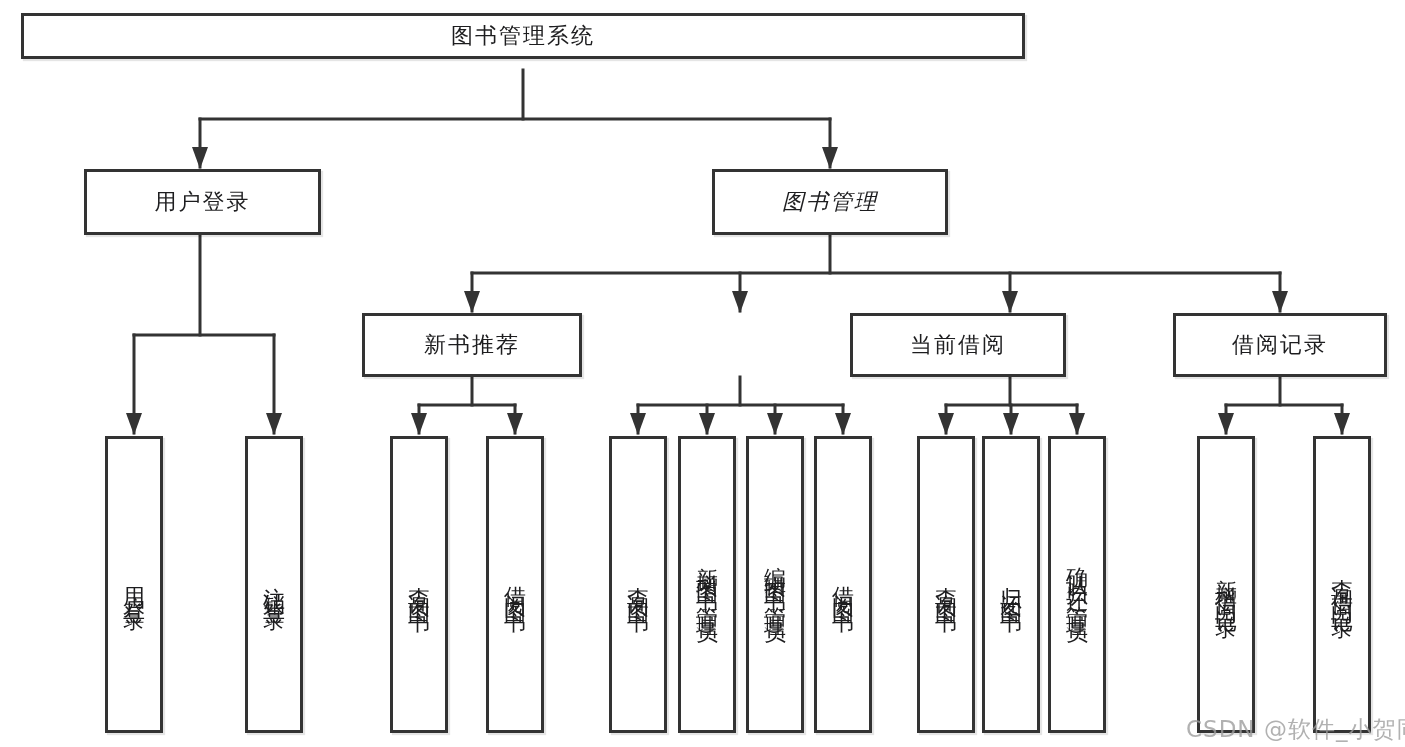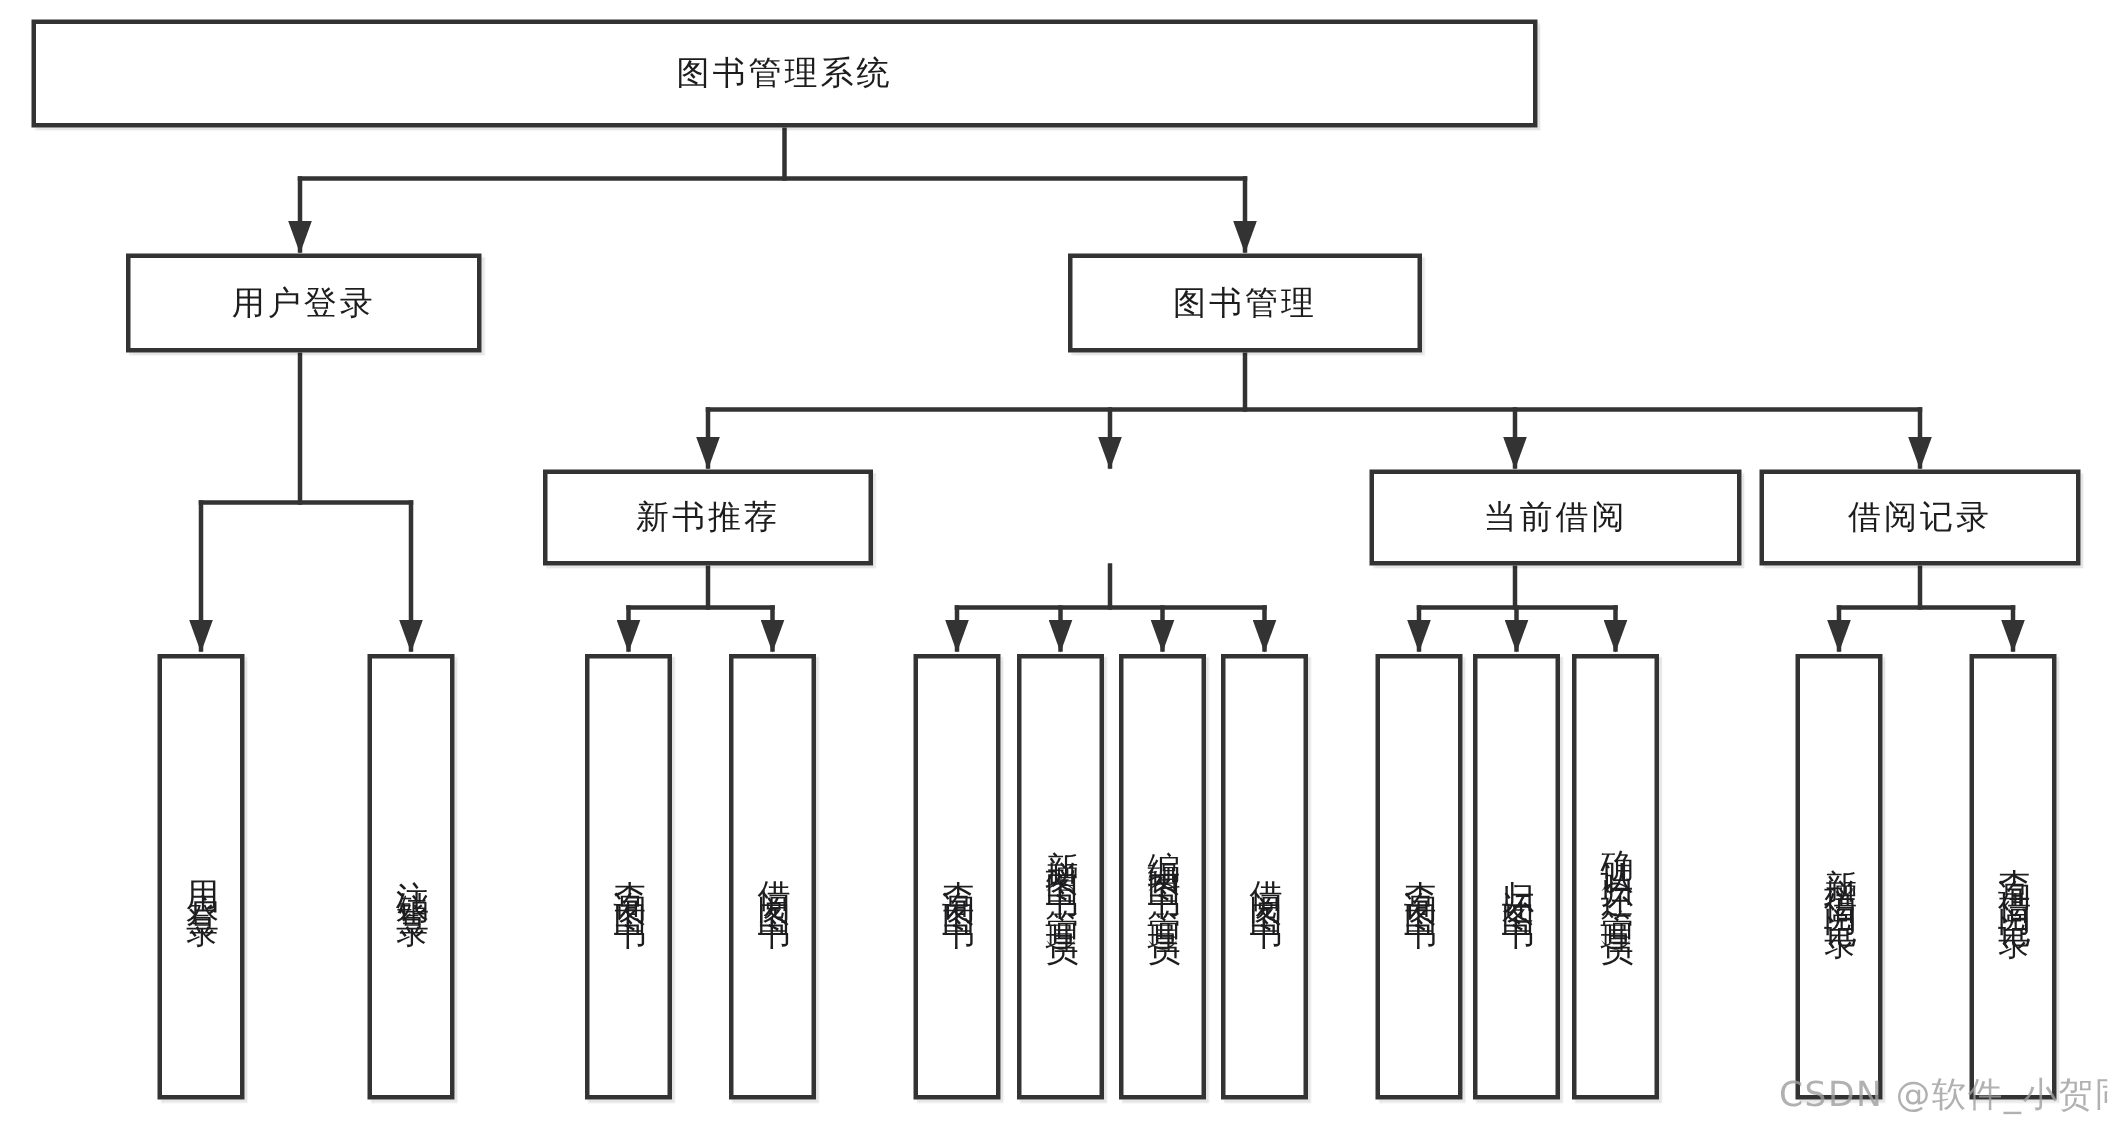--- a/index.html
+++ b/index.html
@@ -124,35 +124,35 @@
     </g>
 
     <g>
       <line x1="1280" y1="377" x2="1280" y2="405"></line>
       <line x1="1226" y1="405" x2="1342" y2="405"></line>
       <line x1="1226" y1="405" x2="1226" y2="433" marker-end="url(#ah)"></line>
       <line x1="1342" y1="405" x2="1342" y2="433" marker-end="url(#ah)"></line>
     </g>
   </svg>
 
-  <div class="node hnode" style="left:21px; top:13px; width:1004px; height:72px;">
+  <div class="node hnode" style="left:21px; top:13px; width:1004px; height:46px;">
     <span class="label">图书管理系统</span>
   </div>
 
   <div class="node hnode" style="left:84px; top:169px; width:237px; height:66px;">
     <span class="label">用户登录</span>
   </div>
-  <div class="node hnode" style="left:712px; top:169px; width:236px; height:66px;">
+  <div class="node hnode" style="left:712px; top:169px; width:236px; height:66px;font-style:italic;">
     <span class="label">图书管理</span>
   </div>
 
   <div class="node hnode" style="left:362px; top:313px; width:220px; height:64px;">
     <span class="label">新书推荐</span>
   </div>
-  <div class="node hnode" style="left:913px; top:313px; width:248px; height:64px;">
+  <div class="node hnode" style="left:850px; top:313px; width:216px; height:64px;">
     <span class="label">当前借阅</span>
   </div>
   <div class="node hnode" style="left:1173px; top:313px; width:214px; height:64px;">
     <span class="label">借阅记录</span>
   </div>
 
   <div class="node vnode" style="left:105px; top:436px; width:58px; height:297px;">
     <span class="label">用户登录</span>
   </div>
   <div class="node vnode" style="left:245px; top:436px; width:58px; height:297px;">

